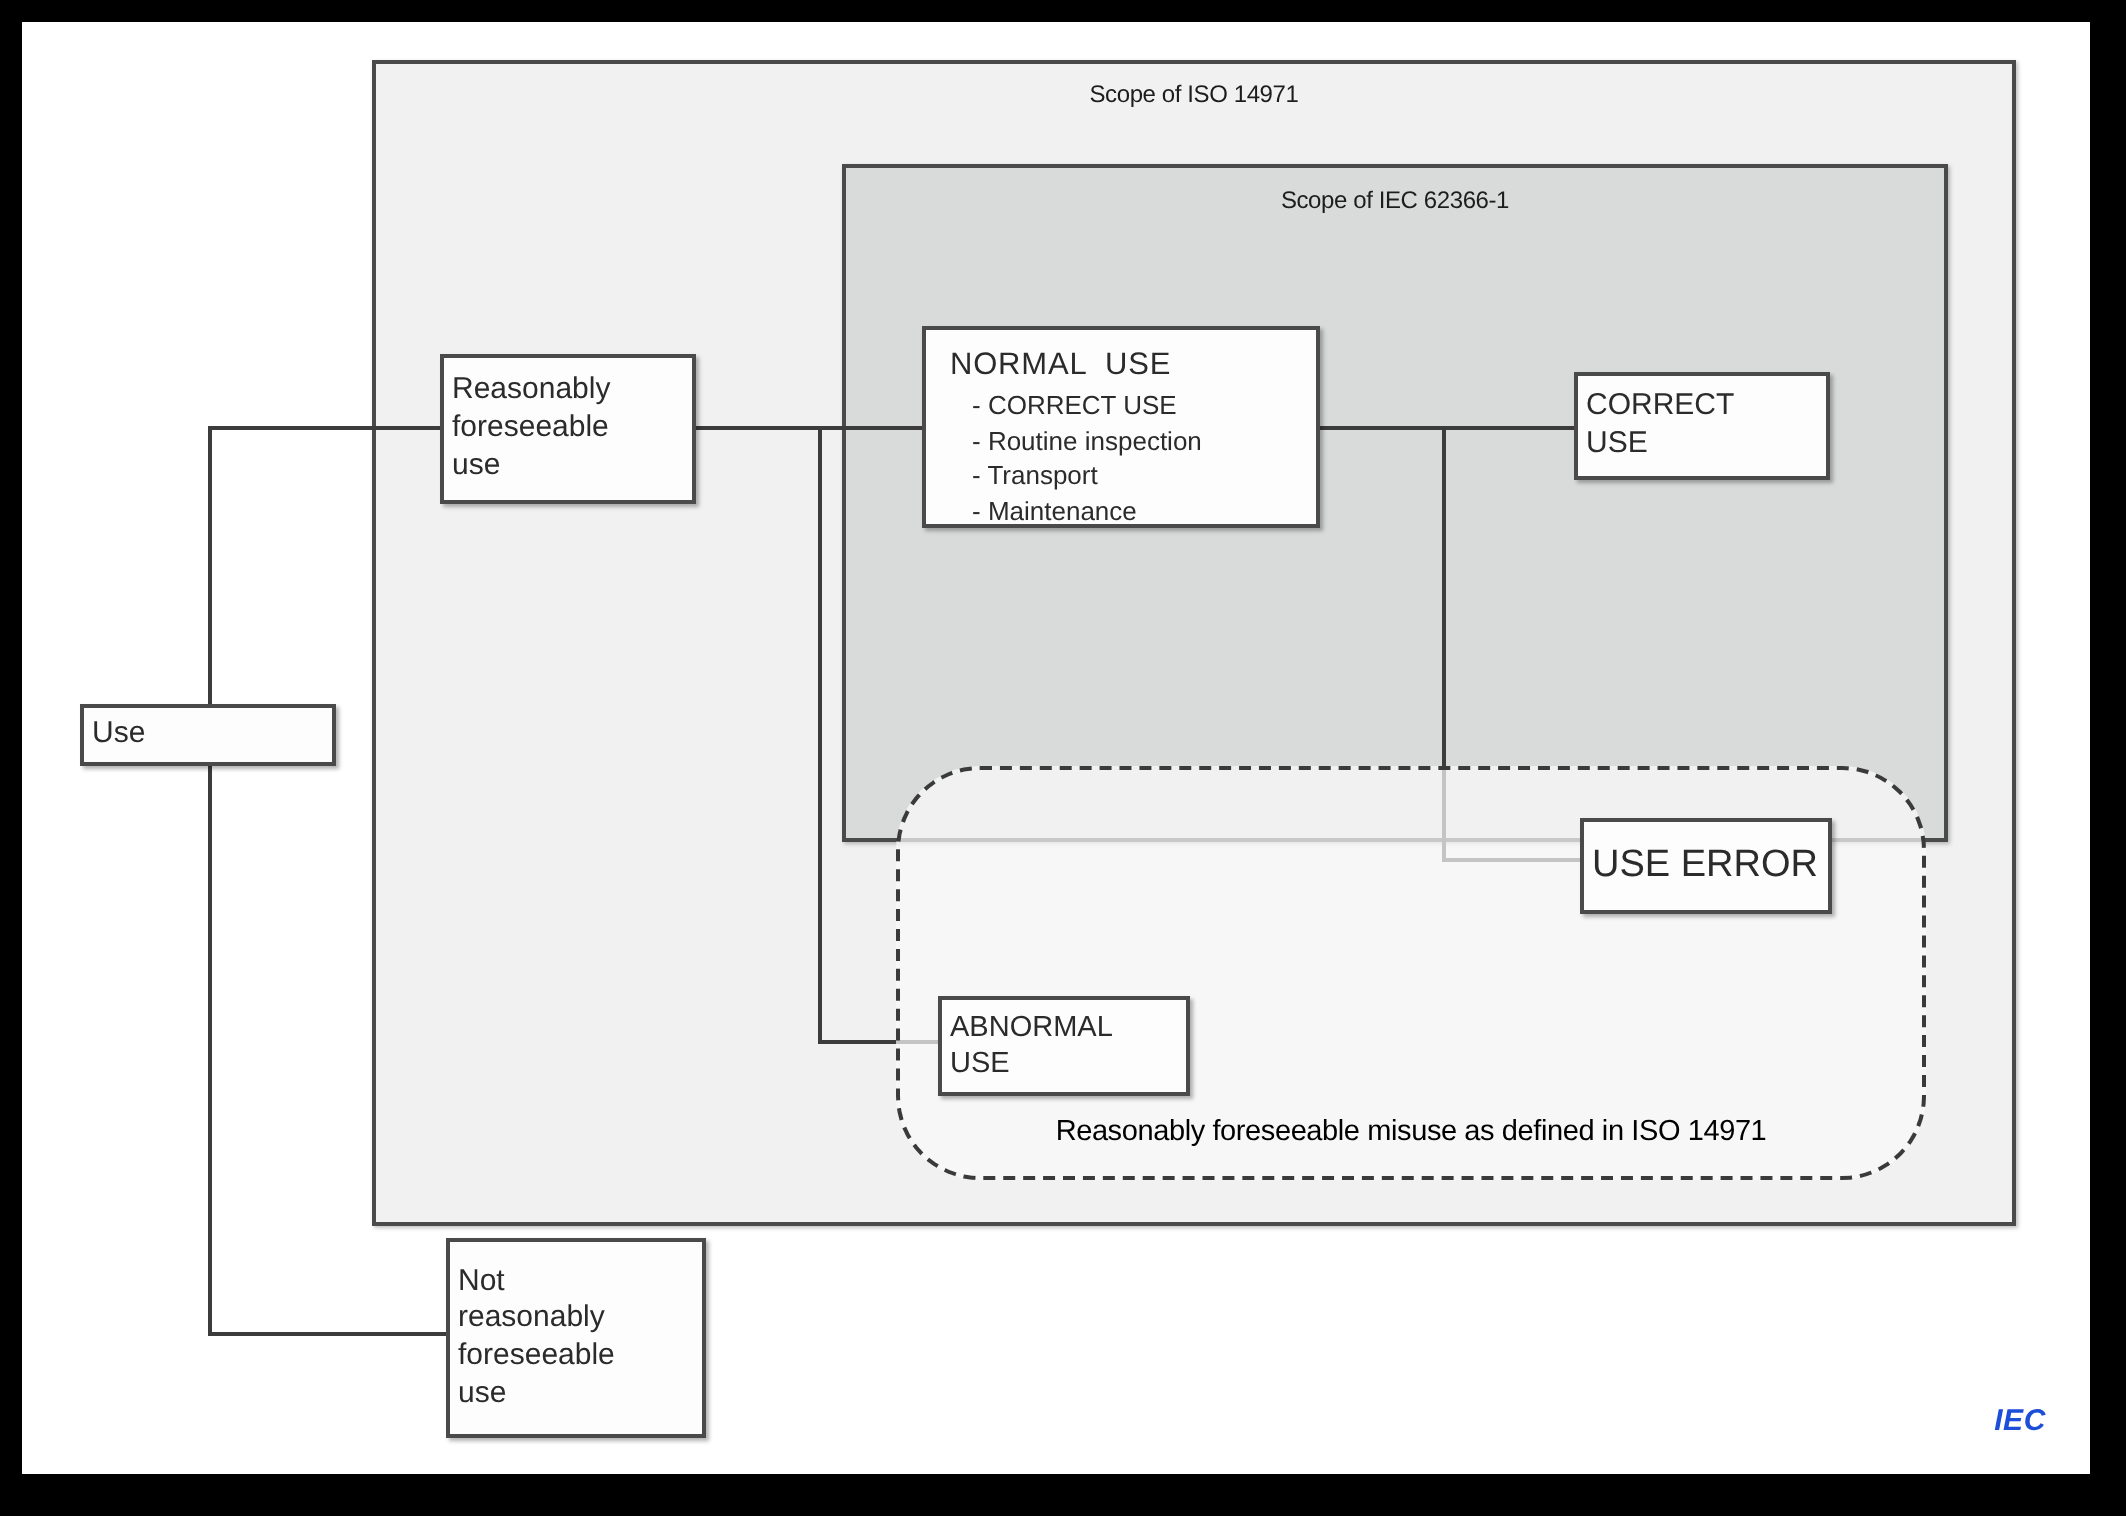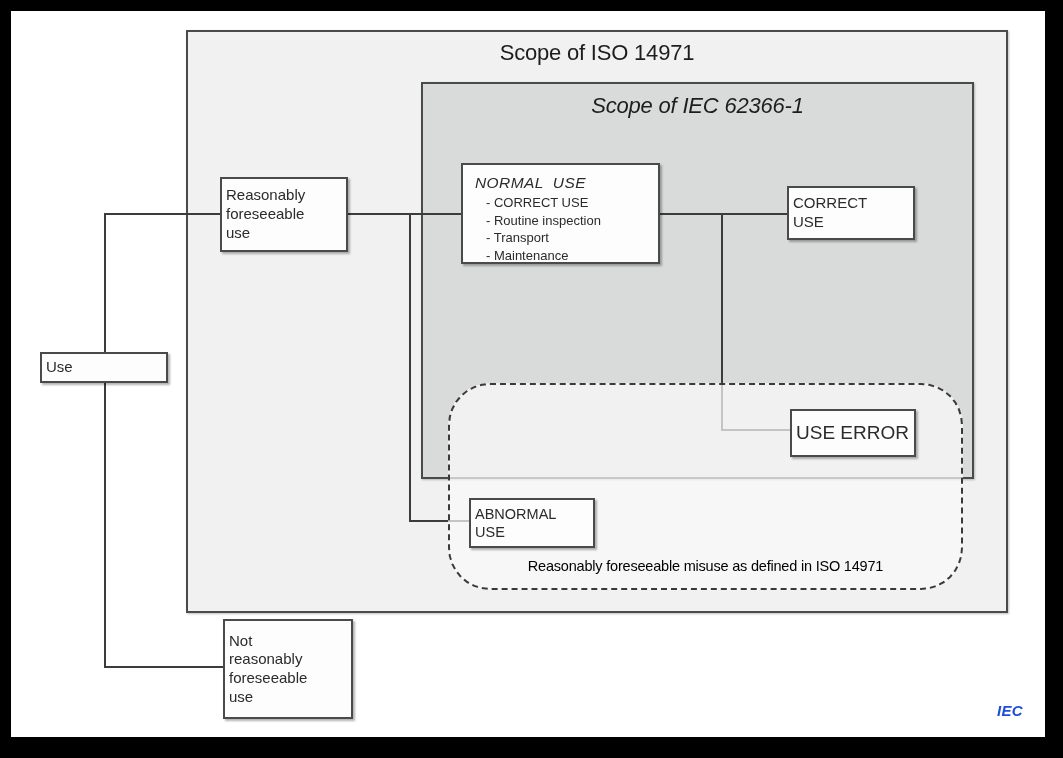--- a/index.html
+++ b/index.html
@@ -17,27 +17,26 @@
   .scope{
     position:absolute;box-sizing:border-box;
     border:2px solid #4a4a4a;
     box-shadow:1px 1px 2px rgba(0,0,0,.25);
   }
   #scope-iso{
     left:175px;top:19px;width:822px;height:583px;
     background:#f1f1f1;
   }
   #scope-iec{
-    left:410px;top:71px;width:553px;height:397px;
+    left:410px;top:71px;width:553px;height:339px;
     background:#d9dbdb;
-    font-style:italic;
   }
   .scope-title{
     position:absolute;left:0;right:0;top:8px;
-    text-align:center;font-size:22px;color:#1d1d1d;
+    text-align:center;font-size:12px;color:#1d1d1d;
     letter-spacing:-0.2px;
   }
   #scope-iec .scope-title{top:9px;}
 
   
   #misuse-region{
     position:absolute;left:437px;top:372px;width:515px;height:207px;
     box-sizing:border-box;
     border:2.5px dashed #3a3a3a;
     border-radius:42px;
@@ -68,21 +67,21 @@
   .node span{display:block;white-space:pre;}
 
   #node-use{left:29px;top:341px;width:128px;height:31px;font-size:15px;}
   #node-rfu{left:209px;top:166px;width:128px;height:75px;}
   #node-nrfu{left:212px;top:608px;width:130px;height:100px;}
   #node-normal{
     left:450px;top:152px;width:199px;height:101px;
     align-items:flex-start;justify-content:flex-start;
     padding:8px 0 0 12px;text-align:left;
   }
-  #node-normal .nu-title{font-size:15.5px;letter-spacing:.4px;margin-bottom:2px;font-style:italic;}
+  #node-normal .nu-title{font-size:15.5px;letter-spacing:.4px;margin-bottom:2px;}
   #node-normal .nu-item{font-size:13px;line-height:1.35;padding-left:11px;}
   #node-correct{left:776px;top:175px;width:128px;height:54px;}
   #node-useerror{left:779px;top:398px;width:126px;height:48px;font-size:19px;}
   #node-abnormal{left:458px;top:487px;width:126px;height:50px;font-size:14.5px;}
 
   
   #ln-use-up      {left:93px; top:202px; height:140px;}
   #ln-use-down    {left:93px; top:372px; height:285px;}
   #ln-top-h       {left:93px; top:202px; width:118px;}
   #ln-nrfu-h      {left:93px; top:655px; width:121px;}

